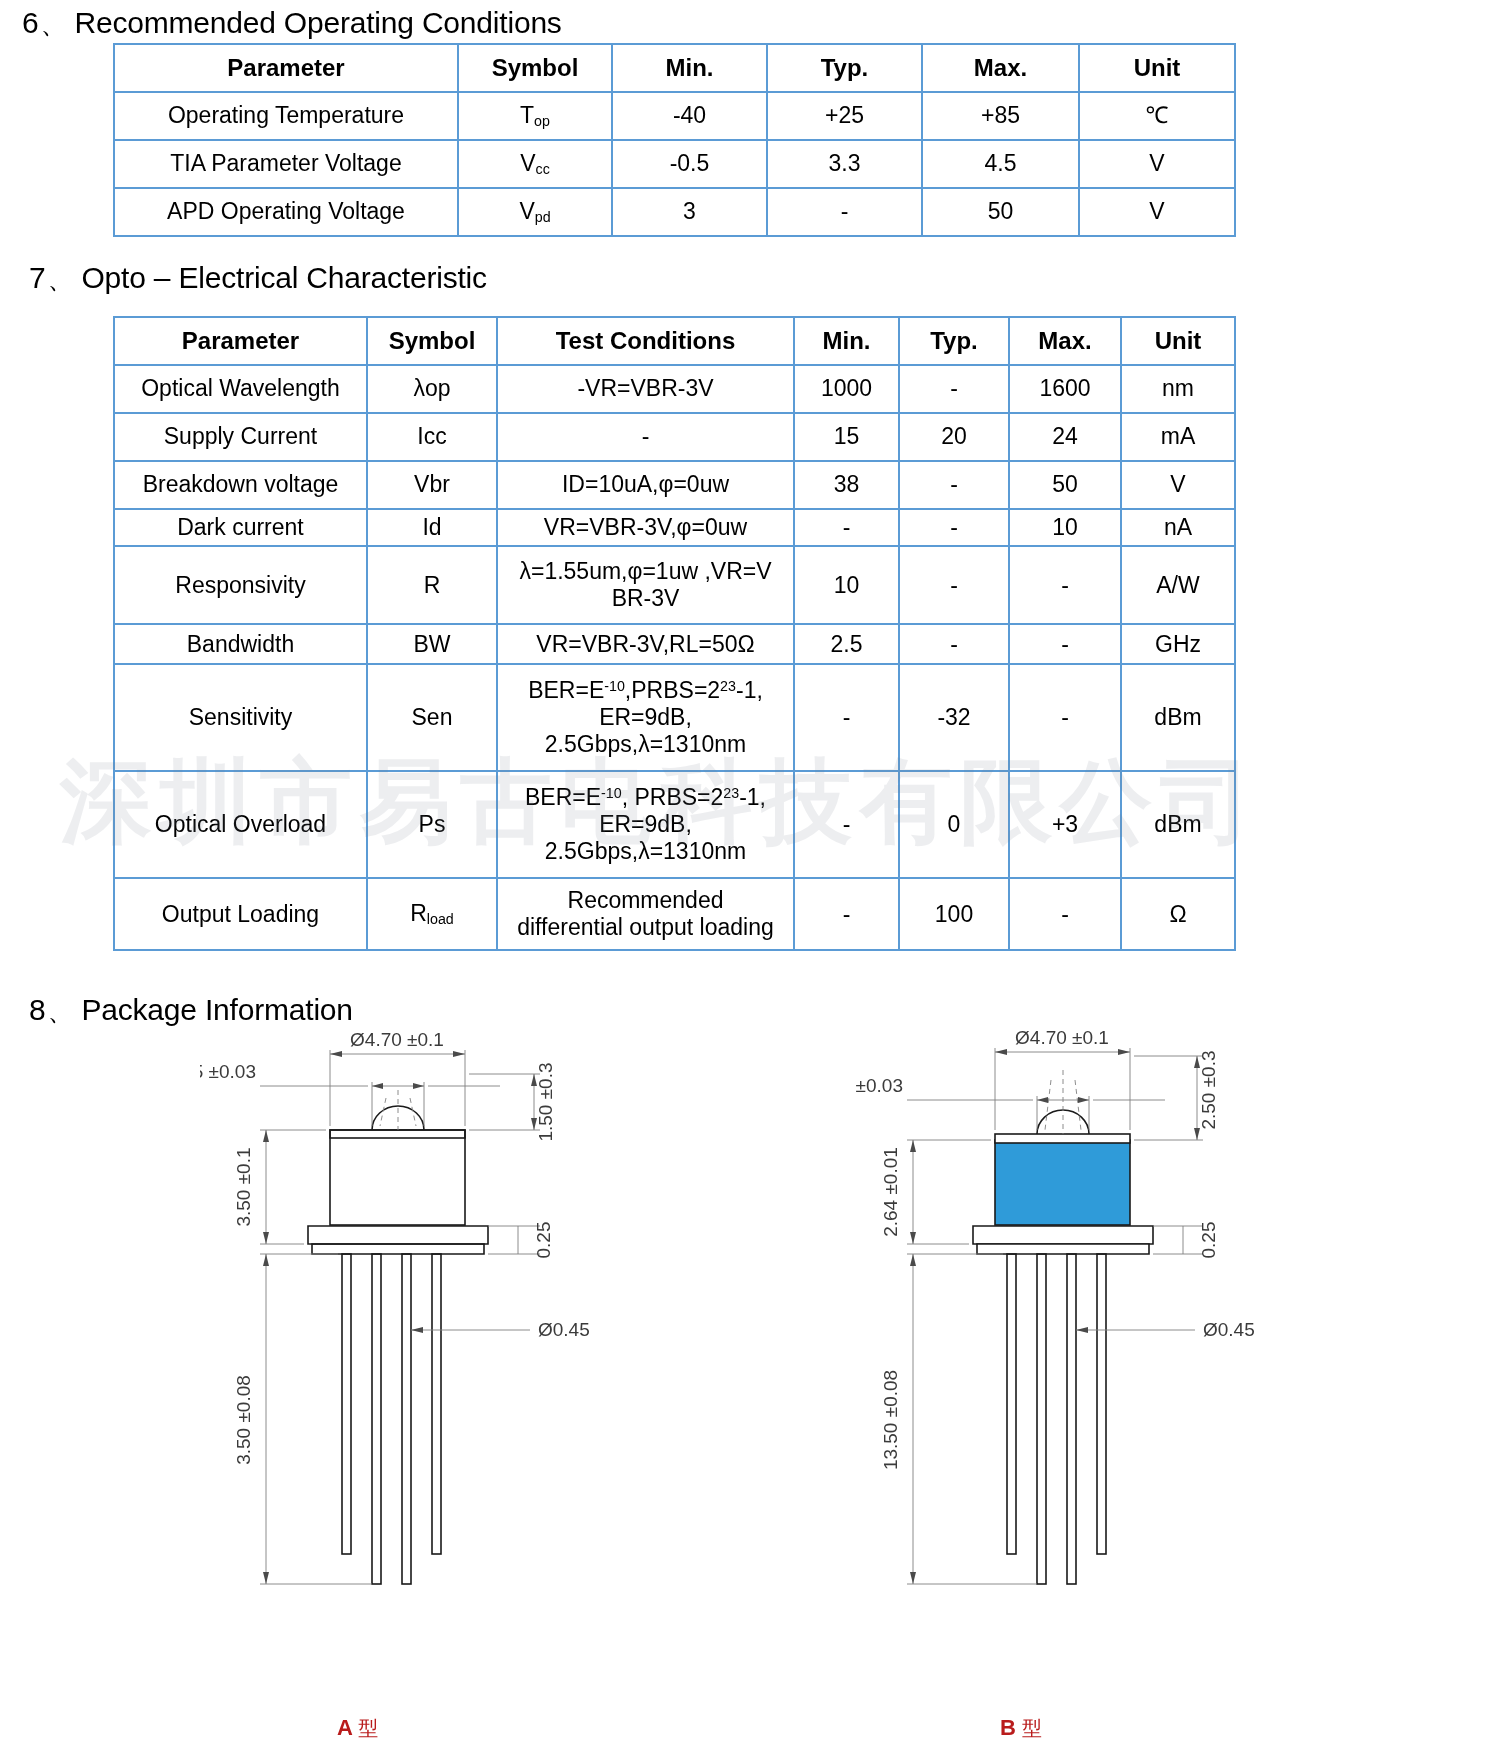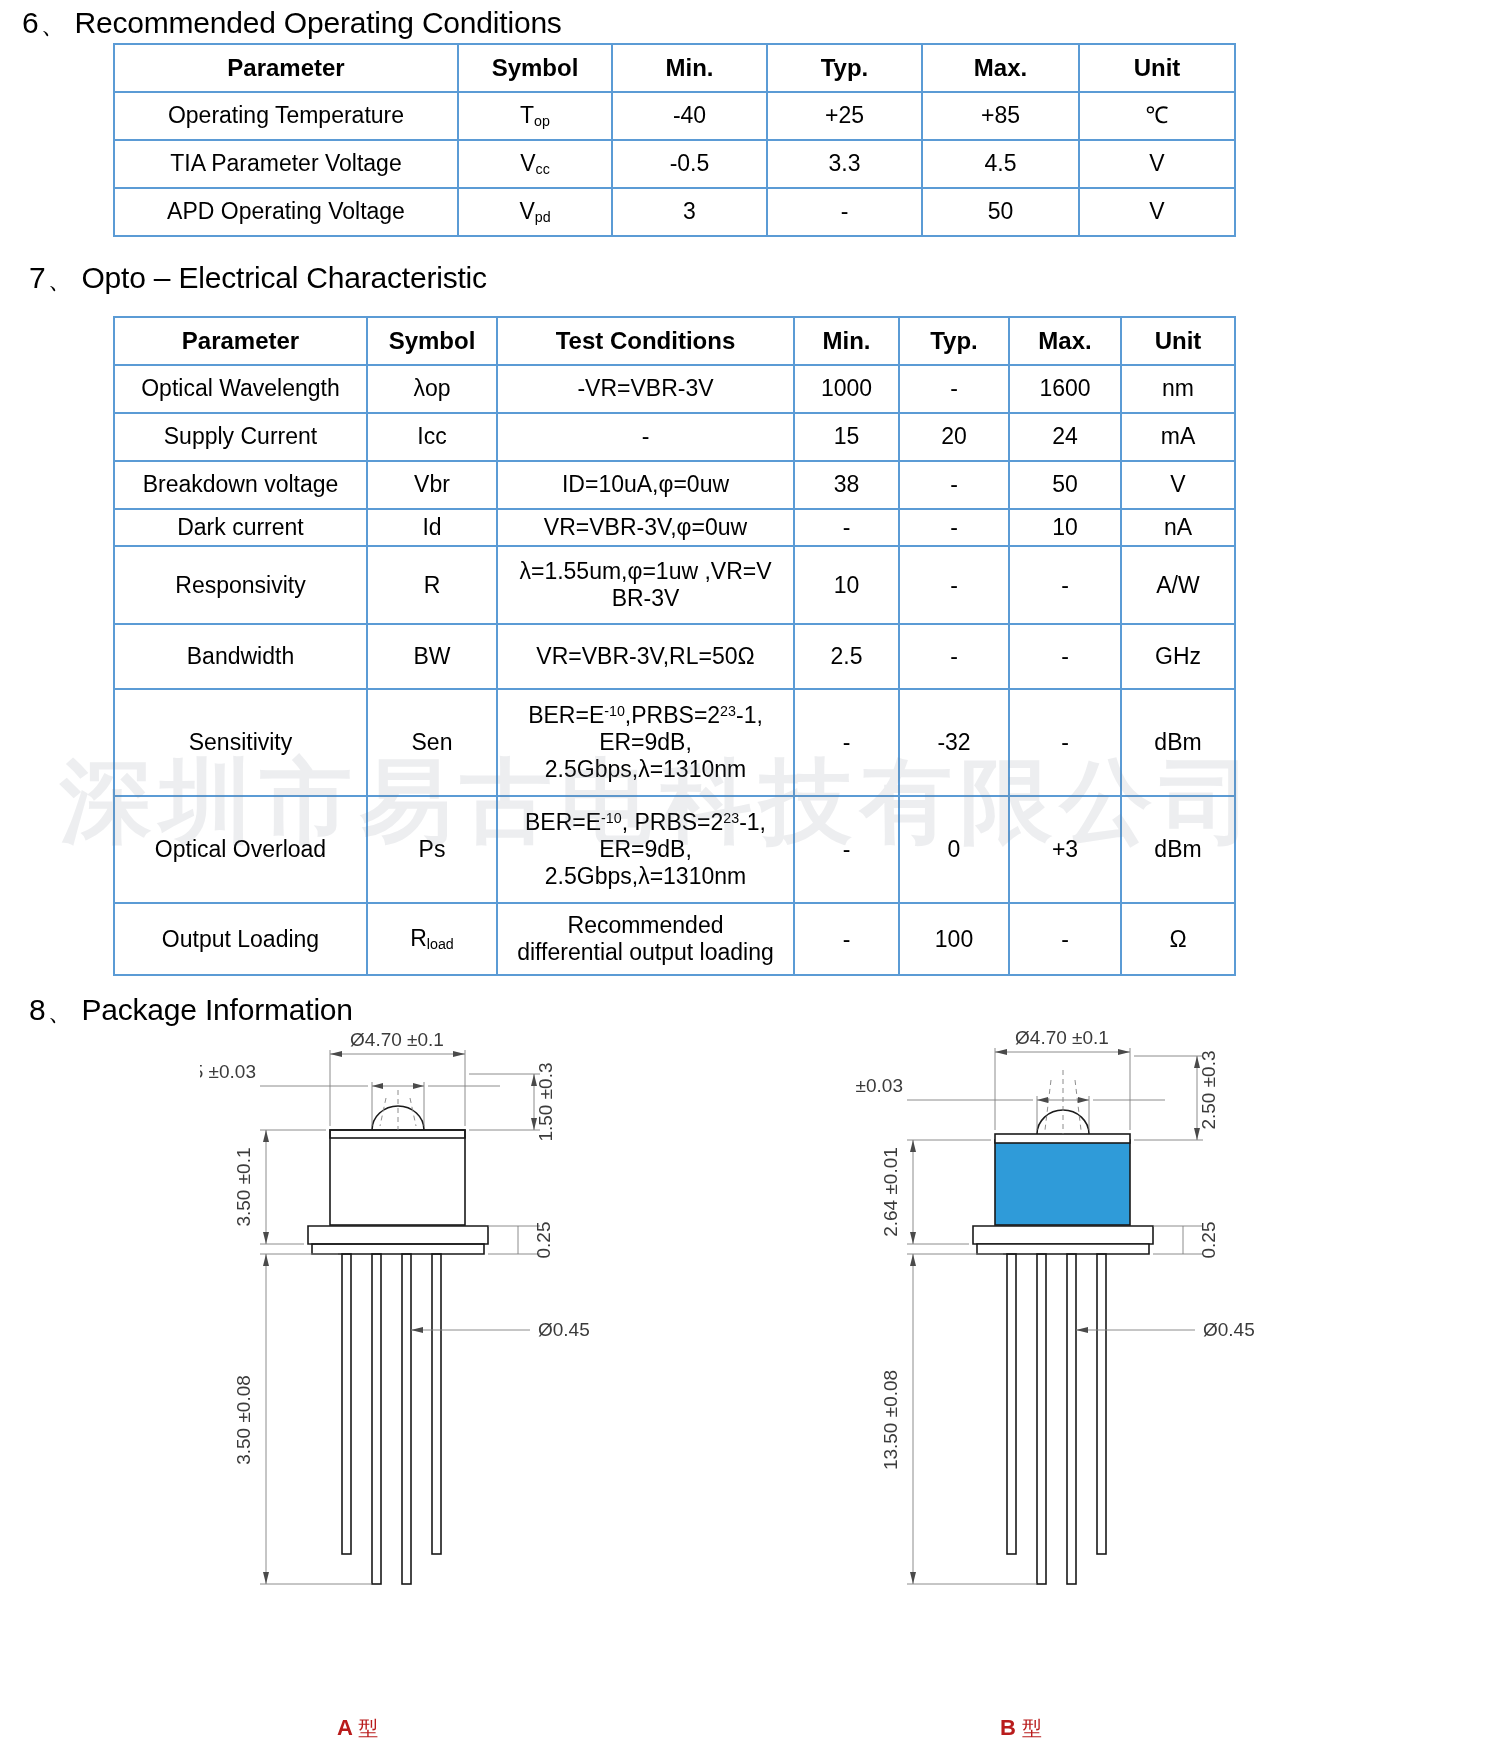--- a/index.html
+++ b/index.html
@@ -250,21 +250,21 @@
         <div>λ=1.55um,φ=1uw ,VR=V</div>
         <div>BR-3V</div>
       </td>
       <td>10</td>
       <td>-</td>
       <td>-</td>
       <td>A/W</td>
     </tr>
 
     <tr>
-      <td style="height:65px">Bandwidth</td>
+      <td style="height:40px">Bandwidth</td>
       <td>BW</td>
       <td class="cond">VR=VBR-3V,RL=50Ω</td>
       <td>2.5</td>
       <td>-</td>
       <td>-</td>
       <td>GHz</td>
     </tr>
 
     <tr>
       <td style="height:107px">Sensitivity</td>

